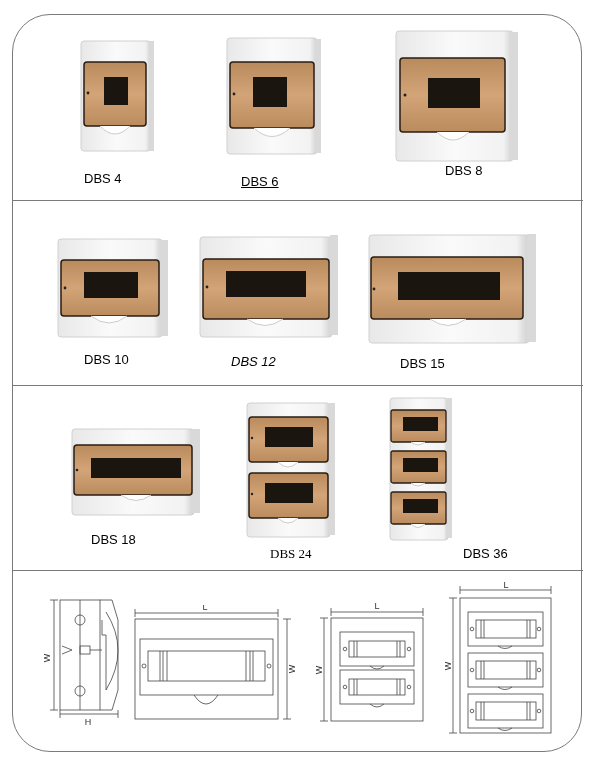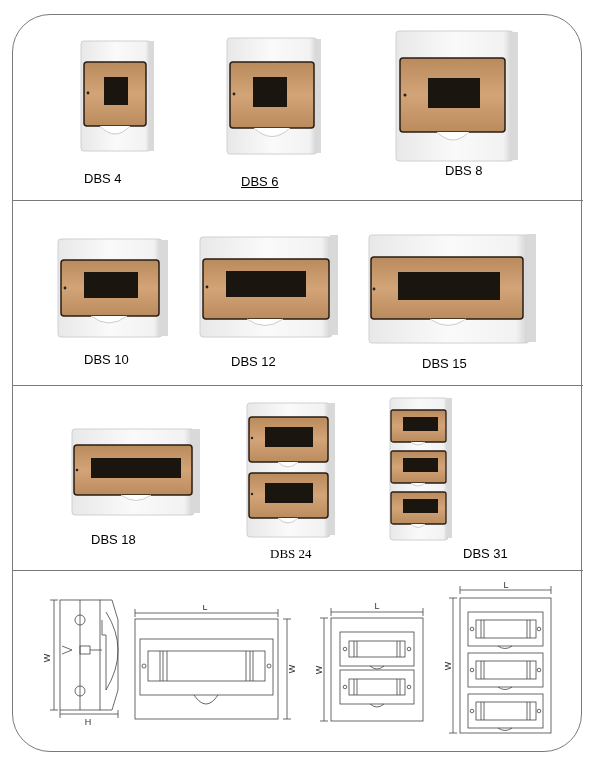--- a/index.html
+++ b/index.html
@@ -91,33 +91,33 @@
 <div class="enc" style="left:199px;top:234px;width:140px;height:106px;">
   <svg viewBox="0 0 140 106" preserveAspectRatio="none">
     <rect x="1" y="3" width="132" height="100" rx="3" fill="url(#body)" stroke="#d0d0d0"></rect>
     <rect x="131" y="1" width="8" height="100" fill="#d9d9d9"></rect>
     <rect x="4" y="25" width="126" height="60" rx="3" fill="url(#win)" stroke="#2a1d14" stroke-width="1.5"></rect>
     <rect x="27" y="37" width="80" height="26" fill="#1b1510"></rect>
     <circle cx="8" cy="53" r="1.4" fill="#222"></circle>
     <path d="M48 85 Q66 98 84 85" fill="#fff" stroke="#ccc"></path>
   </svg>
 </div>
-<div class="label" style="left:231px;top:354px;">DBS 12</div>
+<div class="label" style="left:231px;top:354px;font-style:italic;">DBS 12</div>
 
 <div class="enc" style="left:368px;top:233px;width:170px;height:112px;">
   <svg viewBox="0 0 170 112" preserveAspectRatio="none">
     <rect x="1" y="2" width="160" height="108" rx="3" fill="url(#body)" stroke="#d0d0d0"></rect>
     <rect x="159" y="1" width="9" height="108" fill="#d9d9d9"></rect>
     <rect x="3" y="24" width="152" height="62" rx="3" fill="url(#win)" stroke="#2a1d14" stroke-width="1.5"></rect>
     <rect x="30" y="39" width="102" height="28" fill="#1b1510"></rect>
     <circle cx="6" cy="56" r="1.4" fill="#222"></circle>
     <path d="M62 86 Q80 99 98 86" fill="#fff" stroke="#ccc"></path>
   </svg>
 </div>
-<div class="label" style="left:422px;top:356px;text-align:center;">DBS 15</div>
+<div class="label" style="left:400px;top:356px;text-align:center;">DBS 15</div>
 
 <div class="enc" style="left:71px;top:428px;width:130px;height:88px;">
   <svg viewBox="0 0 130 88" preserveAspectRatio="none">
     <rect x="1" y="1" width="122" height="86" rx="3" fill="url(#body)" stroke="#d0d0d0"></rect>
     <rect x="121" y="1" width="8" height="84" fill="#d9d9d9"></rect>
     <rect x="3" y="17" width="118" height="50" rx="3" fill="url(#win)" stroke="#2a1d14" stroke-width="1.5"></rect>
     <rect x="20" y="30" width="90" height="20" fill="#1b1510"></rect>
     <circle cx="6" cy="42" r="1.3" fill="#222"></circle>
     <path d="M50 67 Q65 78 80 67" fill="#fff" stroke="#ccc"></path>
   </svg>
@@ -148,21 +148,21 @@
     <rect x="14" y="20" width="35" height="14" fill="#1b1510"></rect>
     <path d="M22 45 Q29 51 36 45" fill="#fff" stroke="#ccc"></path>
     <rect x="2" y="54" width="55" height="32" rx="2" fill="url(#win)" stroke="#2a1d14" stroke-width="1.3"></rect>
     <rect x="14" y="61" width="35" height="14" fill="#1b1510"></rect>
     <path d="M22 86 Q29 92 36 86" fill="#fff" stroke="#ccc"></path>
     <rect x="2" y="95" width="55" height="32" rx="2" fill="url(#win)" stroke="#2a1d14" stroke-width="1.3"></rect>
     <rect x="14" y="102" width="35" height="14" fill="#1b1510"></rect>
     <path d="M22 127 Q29 134 36 127" fill="#fff" stroke="#ccc"></path>
   </svg>
 </div>
-<div class="label" style="left:463px;top:546px;left:463px;">DBS 31</div>
+<div class="label" style="left:463px;top:546px;left:463px;">DBS 36</div>
 
 <div class="dwg" style="left:40px;top:590px;width:85px;height:140px;">
   <svg viewBox="0 0 85 140" fill="none" stroke="#444" stroke-width="0.8">
     <line x1="14" y1="10" x2="14" y2="120"></line>
     <line x1="10" y1="10" x2="18" y2="10"></line>
       <line x1="10" y1="120" x2="18" y2="120"></line>
     <rect x="20" y="10" width="40" height="110"></rect>
     <path d="M60 10 L72 10 L78 30 L78 100 L72 120 L60 120"></path>
     <path d="M62 30 L62 45 L66 45 L66 100"></path>
     <path d="M66 22 Q90 60 66 100"></path>

